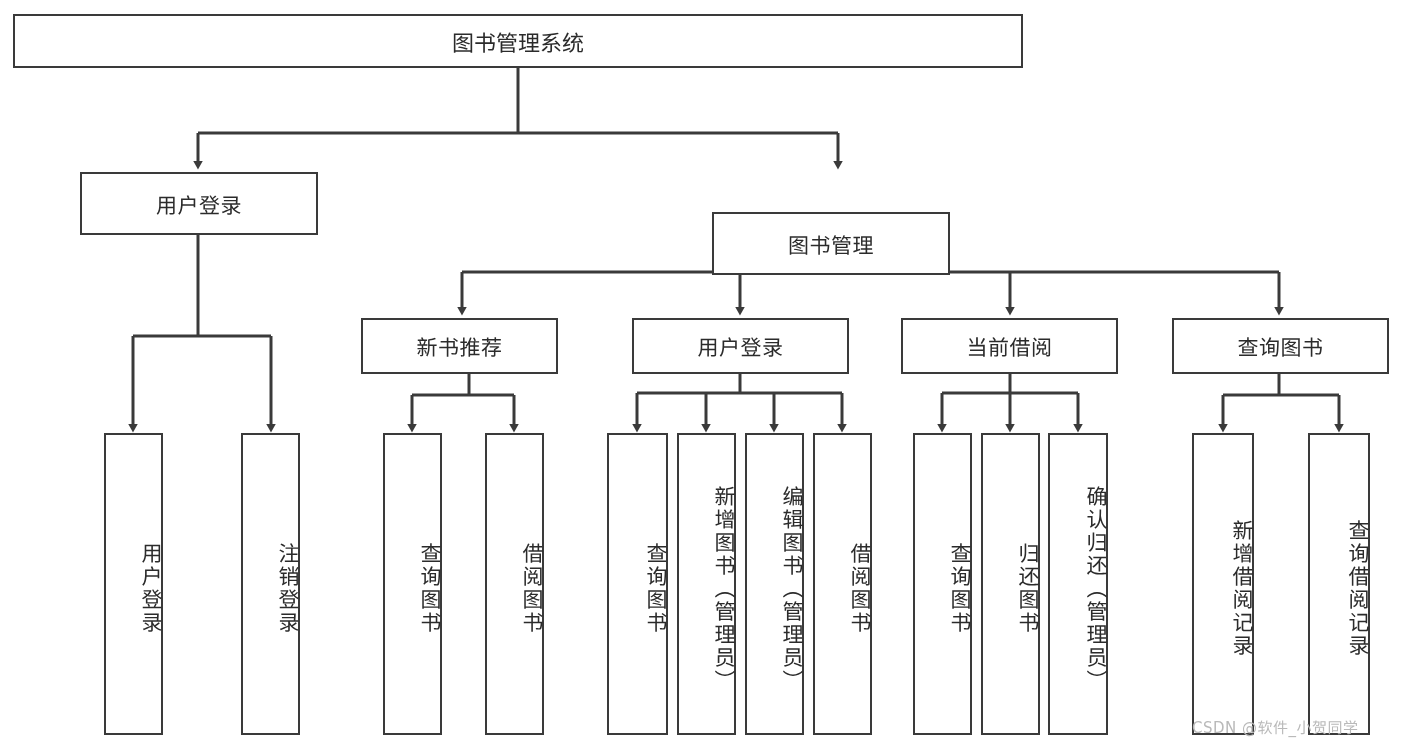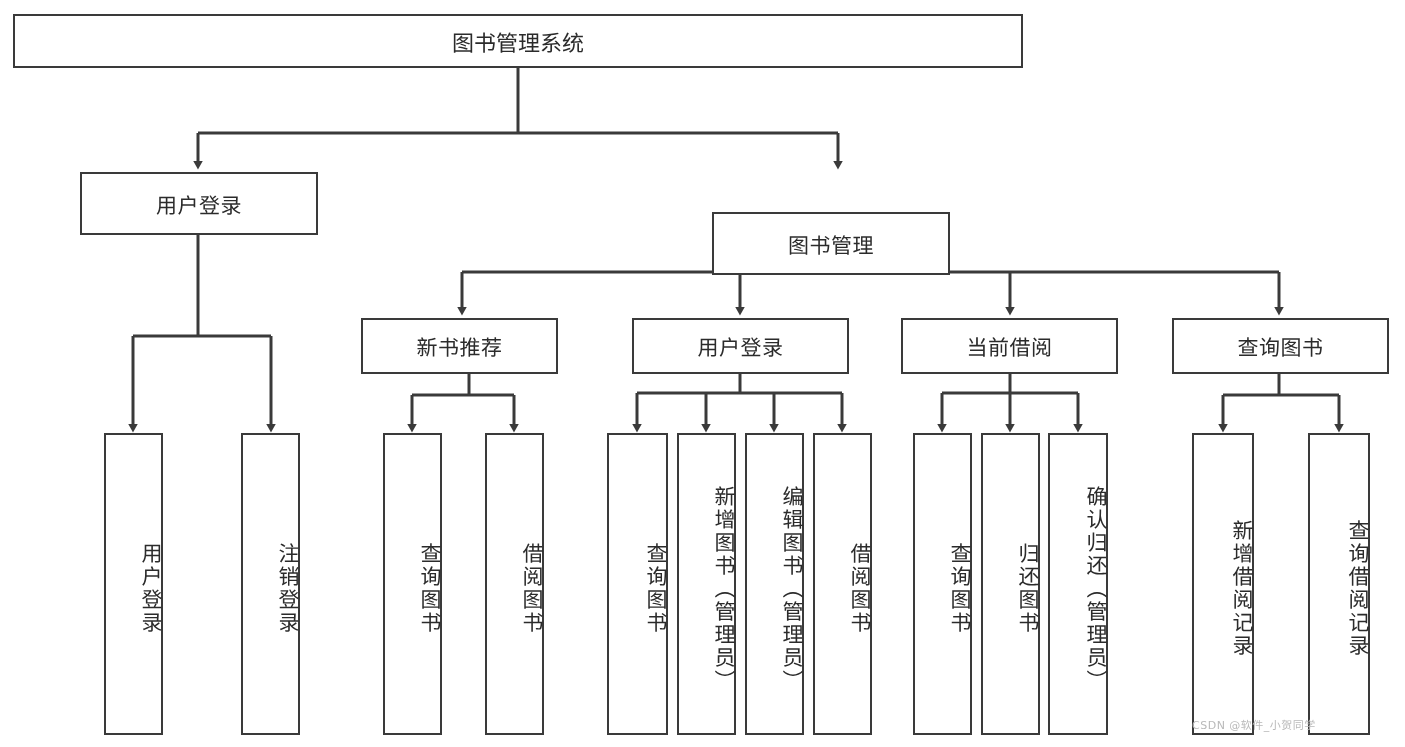--- a/index.html
+++ b/index.html
@@ -52,21 +52,21 @@
     padding-top: 10px;
     line-height: 1.05;
   }
   .node-v .vlabel {
     writing-mode: vertical-rl;
     text-orientation: upright;
     display: block;
   }
   .watermark {
     position: absolute;
-    font-size: 11px;
+    font-size: 15px;
     color: #b9b9b9;
     white-space: nowrap;
     letter-spacing: 0.5px;
     pointer-events: none;
   }
 </style>
 </head>
 <body>
 
 <div id="diagram-root">

